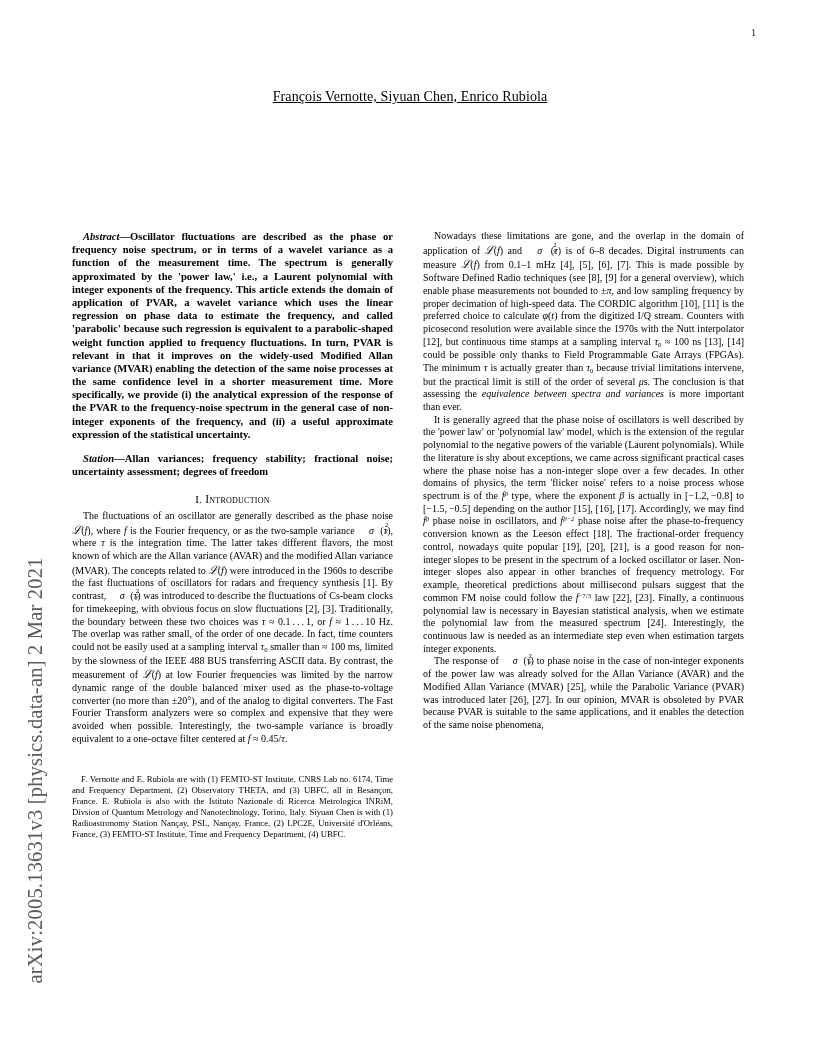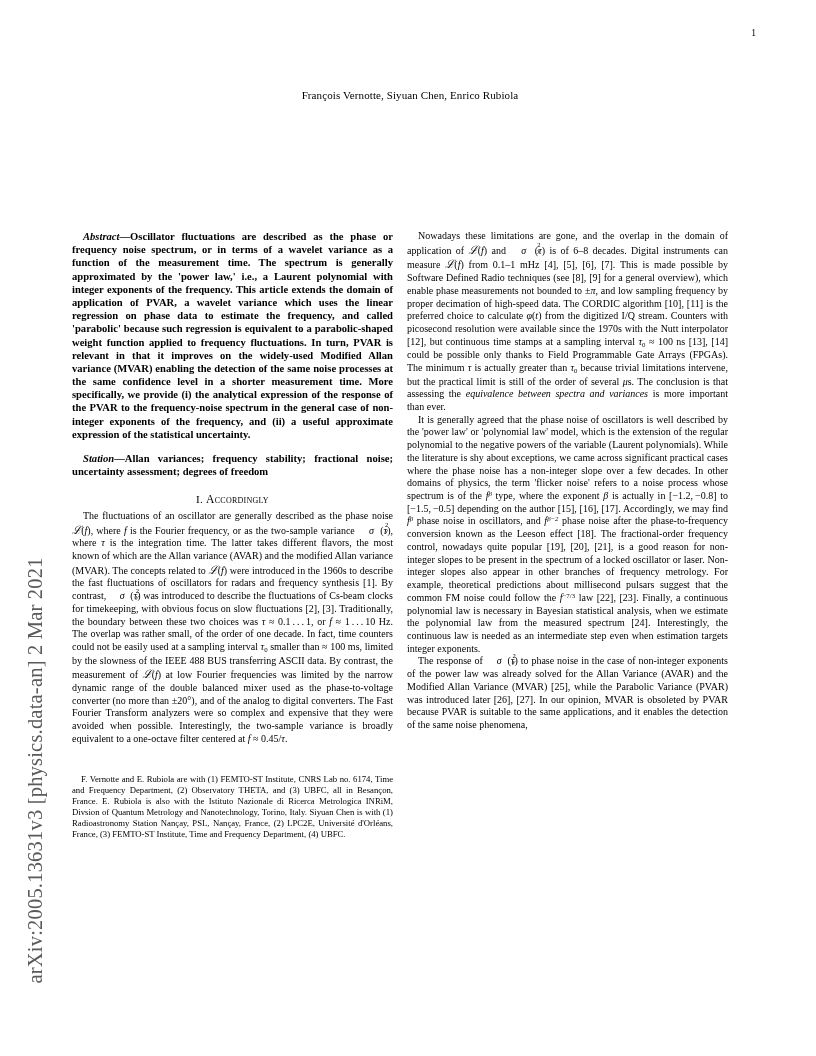--- a/index.html
+++ b/index.html
@@ -60,33 +60,34 @@
   #paper-title {
     font-size: 27.5px;
     line-height: 1.32;
     font-weight: normal;
     margin: 0;
     letter-spacing: 0.1px;
   }
   #paper-title .tline { display: block; }
   #author-list {
     margin-top: 17px;
-    font-size: 11px;
+    font-size: 14px;
     letter-spacing: 0.1px;
+    text-decoration: underline;
   }
 
   
   #body-columns {
     position: absolute;
     left: 72px;
     top: 230px;
     width: 672px;
     height: 790px;
     display: flex;
-    gap: 14px;
+    gap: 30px;
   }
   .column {
     width: 321px;
     position: relative;
   }
 
   p {
     margin: 0;
     text-align: justify;
     text-justify: inter-word;
@@ -188,21 +189,21 @@
 </div>
 
 <div id="body-columns">
 
   <div class="column">
 
     <p class="abstract-p"><em>Abstract</em><span>—</span><span>Oscillator fluctuations are described as the phase or frequency noise spectrum, or in terms of a wavelet variance as a function of the measurement time. The spectrum is generally approximated by the 'power law,' i.e., a Laurent polynomial with integer exponents of the frequency. This article extends the domain of application of PVAR, a wavelet variance which uses the linear regression on phase data to estimate the frequency, and called 'parabolic' because such regression is equivalent to a parabolic-shaped weight function applied to frequency fluctuations. In turn, PVAR is relevant in that it improves on the widely-used Modified Allan variance (MVAR) enabling the detection of the same noise processes at the same confidence level in a shorter measurement time. More specifically, we provide (i) the analytical expression of the response of the PVAR to the frequency-noise spectrum in the general case of non-integer exponents of the frequency, and (ii) a useful approximate expression of the statistical uncertainty.</span></p>
 
     <p class="keywords-p"><em>Station</em><span>—</span><span>Allan variances; frequency stability; fractional noise; uncertainty assessment; degrees of freedom</span></p>
 
-    <h2 class="section-head"><span>I.</span>&nbsp;<span class="smallcaps">Accordingly</span></h2>
+    <h2 class="section-head"><span>I.</span>&nbsp;<span class="smallcaps">Introduction</span></h2>
 
     <p class="indent"><span>The fluctuations of an oscillator are generally described as the phase noise </span><span class="scrL">ℒ</span>(<span class="mi">f</span>)<span>, where </span><span class="mi">f</span><span> is the Fourier frequency, or as the two-sample variance </span><span class="sigsq"><span class="s-base">σ</span><span class="s-sup">2</span><span class="s-sub">y</span></span>&nbsp;&nbsp;(<span class="mi">τ</span>)<span>, where </span><span class="mi">τ</span><span> is the integration time. The latter takes different flavors, the most known of which are the Allan variance (AVAR) and the modified Allan variance (MVAR). The concepts related to </span><span class="scrL">ℒ</span>(<span class="mi">f</span>)<span> were introduced in the 1960s to describe the fast fluctuations of oscillators for radars and frequency synthesis [1]. By contrast, </span><span class="sigsq"><span class="s-base">σ</span><span class="s-sup">2</span><span class="s-sub">y</span></span>&nbsp;&nbsp;(<span class="mi">τ</span>)<span> was introduced to describe the fluctuations of Cs-beam clocks for timekeeping, with obvious focus on slow fluctuations [2], [3]. Traditionally, the boundary between these two choices was </span><span class="mi">τ</span> ≈ 0.1 . . . 1<span>, or </span><span class="mi">f</span> ≈ 1 . . . 10 Hz<span>. The overlap was rather small, of the order of one decade. In fact, time counters could not be easily used at a sampling interval </span><span class="mi">τ</span><span class="subn">0</span><span> smaller than </span>≈ 100 ms<span>, limited by the slowness of the IEEE 488 BUS transferring ASCII data. By contrast, the measurement of </span><span class="scrL">ℒ</span>(<span class="mi">f</span>)<span> at low Fourier frequencies was limited by the narrow dynamic range of the double balanced mixer used as the phase-to-voltage converter (no more than </span>±20°<span>), and of the analog to digital converters. The Fast Fourier Transform analyzers were so complex and expensive that they were avoided when possible. Interestingly, the two-sample variance is broadly equivalent to a one-octave filter centered at </span><span class="mi">f</span> ≈ 0.45/<span class="mi">τ</span><span>.</span></p>
 
     <p id="footnote">F. Vernotte and E. Rubiola are with (1) FEMTO-ST Institute, CNRS Lab no. 6174, Time and Frequency Department, (2) Observatory THETA, and (3) UBFC, all in Besançon, France. E. Rubiola is also with the Istituto Nazionale di Ricerca Metrologica INRiM, Divsion of Quantum Metrology and Nanotechnology, Torino, Italy. Siyuan Chen is with (1) Radioastronomy Station Nançay, PSL, Nançay, France, (2) LPC2E, Université d'Orléans, France, (3) FEMTO-ST Institute, Time and Frequency Department, (4) UBFC.</p>
 
   </div>
 
   <div class="column">
 
     <p class="indent"><span>Nowadays these limitations are gone, and the overlap in the domain of application of </span><span class="scrL">ℒ</span>(<span class="mi">f</span>)<span> and </span><span class="sigsq"><span class="s-base">σ</span><span class="s-sup">2</span><span class="s-sub">y</span></span>&nbsp;&nbsp;(<span class="mi">τ</span>)<span> is of 6–8 decades. Digital instruments can measure </span><span class="scrL">ℒ</span>(<span class="mi">f</span>)<span> from 0.1–1 mHz [4], [5], [6], [7]. This is made possible by Software Defined Radio techniques (see [8], [9] for a general overview), which enable phase measurements not bounded to </span>±<span class="mi">π</span><span>, and low sampling frequency by proper decimation of high-speed data. The CORDIC algorithm [10], [11] is the preferred choice to calculate </span><span class="mi">φ</span>(<span class="mi">t</span>)<span> from the digitized I/Q stream. Counters with picosecond resolution were available since the 1970s with the Nutt interpolator [12], but continuous time stamps at a sampling interval </span><span class="mi">τ</span><span class="subn">0</span> ≈ 100 ns [13], [14]<span> could be possible only thanks to Field Programmable Gate Arrays (FPGAs). The minimum </span><span class="mi">τ</span><span> is actually greater than </span><span class="mi">τ</span><span class="subn">0</span><span> because trivial limitations intervene, but the practical limit is still of the order of several </span><span class="mi">μ</span>s<span>. The conclusion is that assessing the </span><em>equivalence between spectra and variances</em><span> is more important than ever.</span></p>

